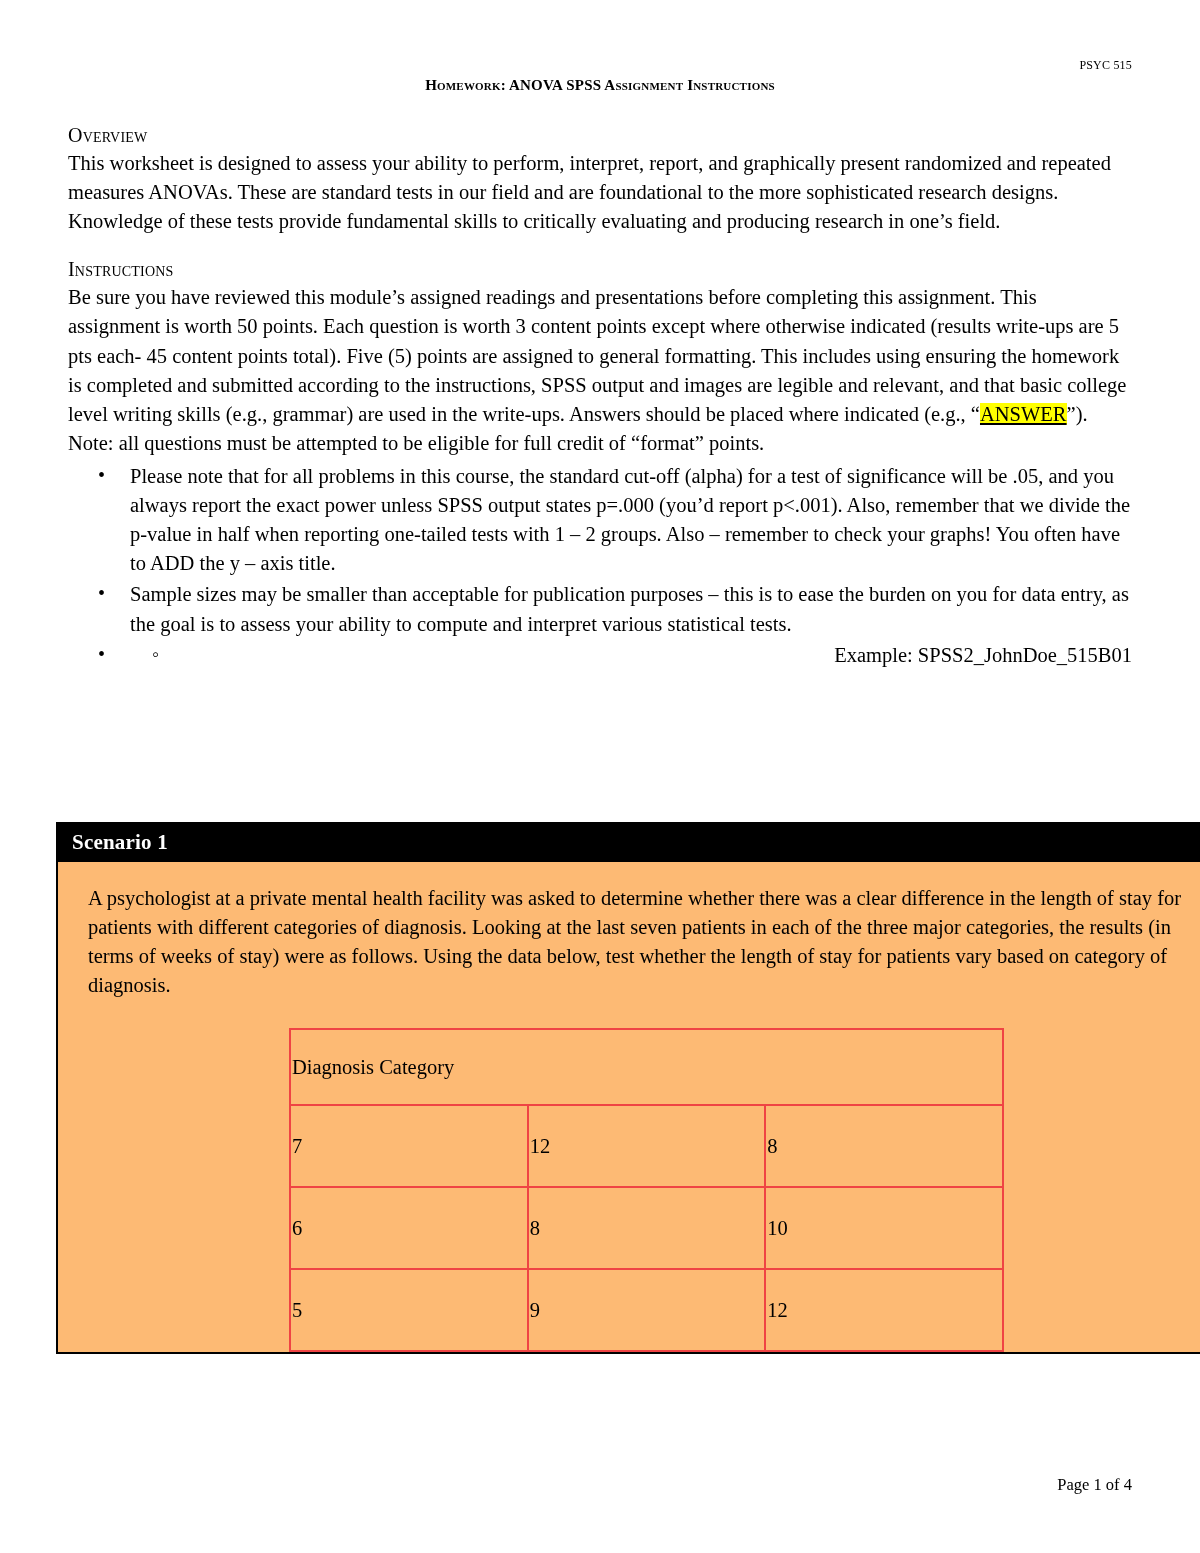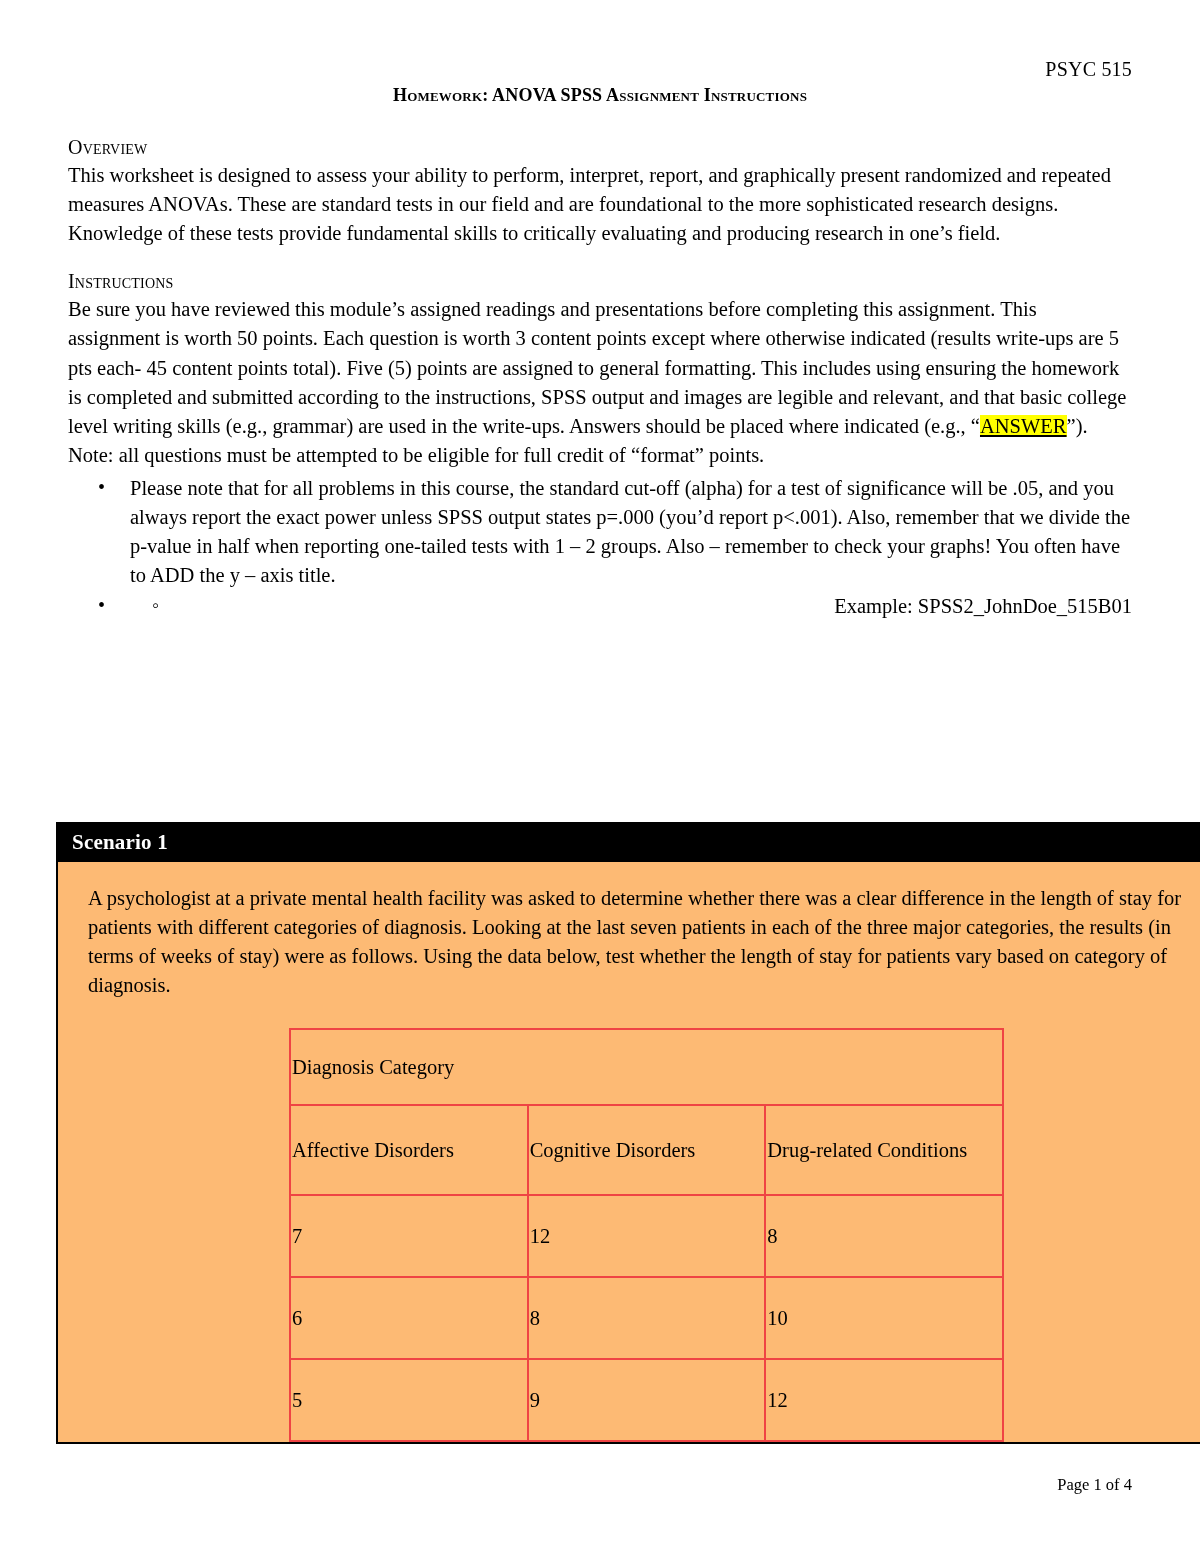--- a/index.html
+++ b/index.html
@@ -23,28 +23,28 @@
     box-sizing: border-box;
   }
   .content {
     position: absolute;
     left: 68px;
     top: 58px;
     width: 1064px;
   }
   .course-code {
     text-align: right;
-    font-size: 20px;
+    font-size: 12px;
     font-variant: small-caps;
     letter-spacing: 0.2px;
     margin: 0 0 4px 0;
   }
   .doc-title {
     text-align: center;
-    font-size: 18px;
+    font-size: 15px;
     font-weight: bold;
     font-variant: small-caps;
     margin: 0 0 30px 0;
     letter-spacing: 0.2px;
   }
   .section-heading {
     font-size: 20px;
     font-variant: small-caps;
     margin: 0 0 2px 0;
     letter-spacing: 0.2px;
@@ -165,45 +165,41 @@
     <div class="section-heading">Overview</div>
     <p class="body">This worksheet is designed to assess your ability to perform, interpret, report, and graphically present randomized and repeated measures ANOVAs. These are standard tests in our field and are foundational to the more sophisticated research designs. Knowledge of these tests provide fundamental skills to critically evaluating and producing research in one’s field.</p>
 
     <div class="gap"></div>
 
     <div class="section-heading">Instructions</div>
     <p class="body"><span>Be sure you have reviewed this module’s assigned readings and presentations before completing this assignment. This assignment is worth 50 points. Each question is worth 3 content points except where otherwise indicated (results write-ups are 5 pts each- 45 content points total). Five (5) points are assigned to general formatting. This includes using ensuring the homework is completed and submitted according to the instructions, SPSS output and images are legible and relevant, and that basic college level writing skills (e.g., grammar) are used in the write-ups. Answers should be placed where indicated (e.g., “</span><span class="hl">ANSWER</span><span>”). Note: all questions must be attempted to be eligible for full credit of “format” points.</span></p>
 
     <ul class="bullets">
       <li><span>Please note that for all problems in this course, the standard cut-off (alpha) for a test of significance will be .05, and you always report the exact power unless SPSS output states p=.000 (you’d report p&lt;.001). Also, remember that we divide the p-value in half when reporting one-tailed tests with 1 – 2 groups. Also – remember to check your graphs! You often have to ADD the y – axis title.</span></li>
+      <li><span>Sample sizes may be smaller than acceptable for publication purposes – this is to ease the burden on you for data entry, as the goal is to assess your ability to compute and interpret various statistical tests.</span></li>
       <li>
         <ul class="sub">
           <li><span>Example:  SPSS2_JohnDoe_515B01</span></li>
         </ul>
       </li>
     </ul>
 
   </div>
 
   <div class="scenario-box">
     <div class="scenario-header">Scenario 1</div>
     <div class="scenario-body">
       <p class="body">A psychologist at a private mental health facility was asked to determine whether there was a clear difference in the length of stay for patients with different categories of diagnosis. Looking at the last seven patients in each of the three major categories, the results (in terms of weeks of stay) were as follows. Using the data below, test whether the length of stay for patients vary based on category of diagnosis.</p>
 
       <table class="data-table">
         <tbody>
           <tr>
             <td class="head-span" colspan="3">Diagnosis Category</td>
           </tr>
           <tr>
-            <td class="col-head">Affective Disorders</td>
-            <td class="col-head">Cognitive Disorders</td>
-            <td class="col-head">Drug-related Conditions</td>
-          </tr>
-          <tr>
             <td>7</td>
             <td>12</td>
             <td>8</td>
           </tr>
           <tr>
             <td>6</td>
             <td>8</td>
             <td>10</td>
           </tr>
           <tr>

